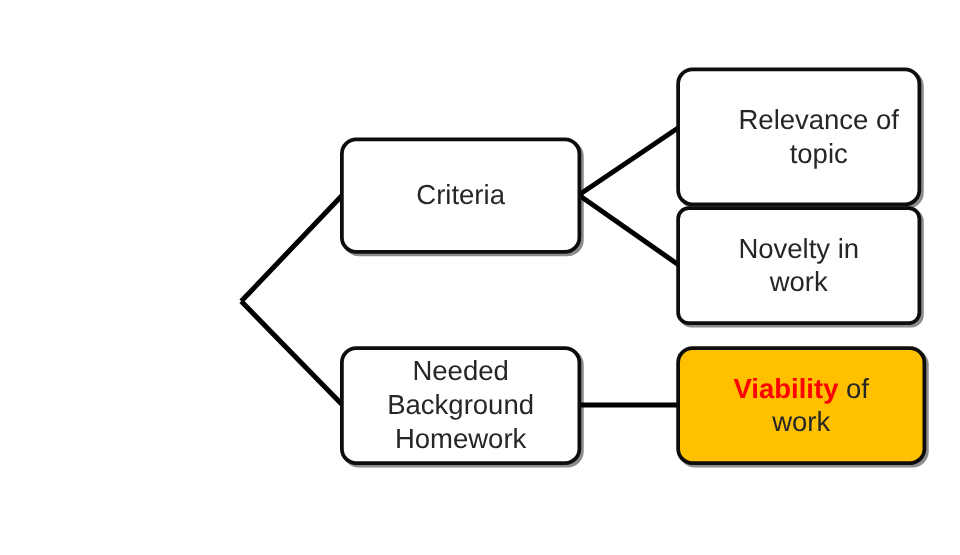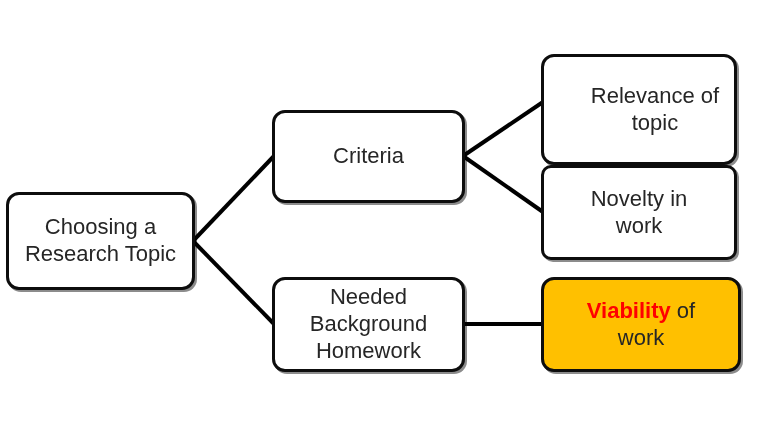--- a/index.html
+++ b/index.html
@@ -55,24 +55,20 @@
 <div class="canvas">
 
   <svg class="connectors" viewBox="0 0 768 444" xmlns="http://www.w3.org/2000/svg">
     <line x1="193" y1="241" x2="274" y2="156" stroke="#000000" stroke-width="4"></line>
     <line x1="193" y1="241" x2="274" y2="324" stroke="#000000" stroke-width="4"></line>
     <line x1="463" y1="156" x2="543" y2="102" stroke="#000000" stroke-width="4"></line>
     <line x1="463" y1="156" x2="543" y2="212" stroke="#000000" stroke-width="4"></line>
     <line x1="463" y1="324" x2="543" y2="324" stroke="#000000" stroke-width="4"></line>
   </svg>
 
-  <div class="node n-root">
-    <span class="label">Choosing a
-Research Topic</span>
-  </div>
 
   <div class="node n-needed">
     <span class="label">Needed
 Background
 Homework</span>
   </div>
 
   <div class="node n-criteria">
     <span class="label">Criteria</span>
   </div>

